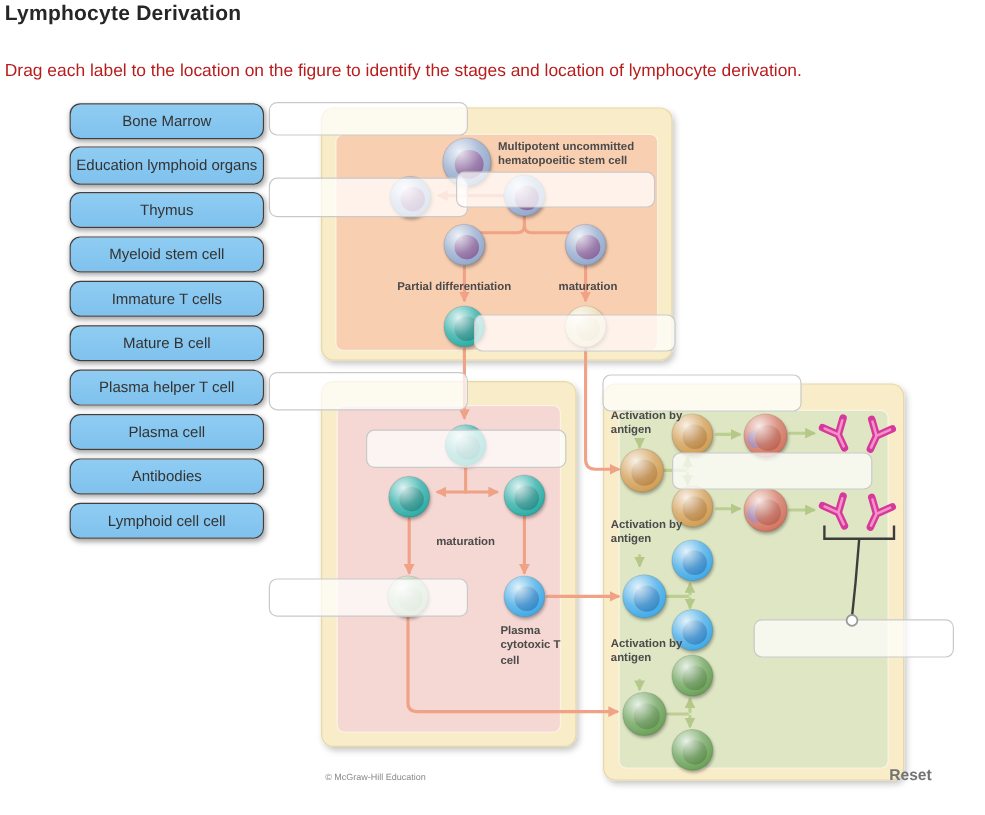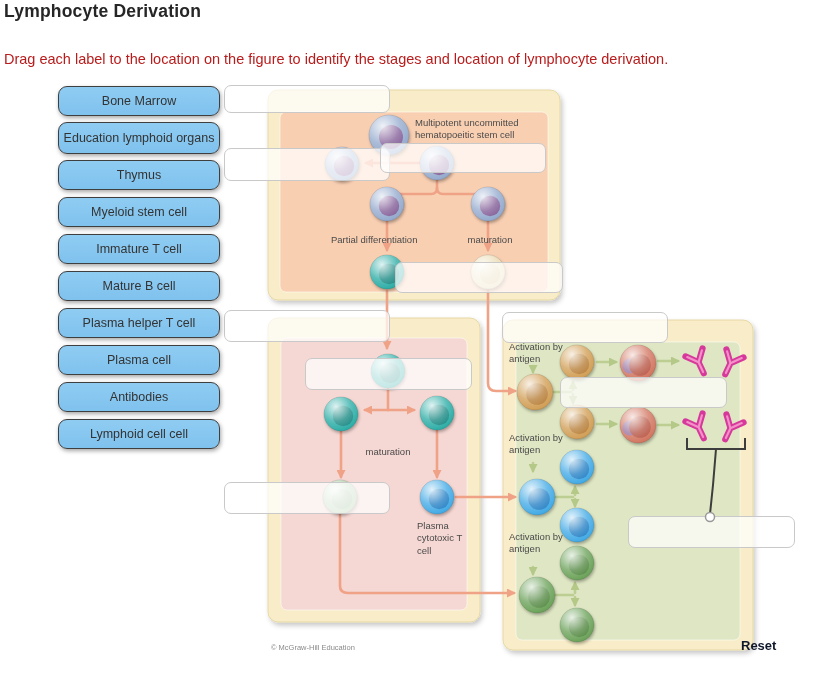--- a/index.html
+++ b/index.html
@@ -18,33 +18,33 @@
     position:absolute;left:18px;width:162px;height:30px;box-sizing:border-box;
     background:linear-gradient(180deg,var(--label-button-bg) 0%, var(--label-button-bg2) 100%);
     border:1px solid var(--label-button-border);border-radius:9px;
     box-shadow:1px 2px 4px rgba(0,0,0,.35);
     display:flex;align-items:center;justify-content:center;text-align:center;
     font-size:12.5px;color:#333;line-height:1.15;cursor:grab;z-index:5;margin-left:40px;
   }
   .fig-svg{position:absolute;left:0;top:0;z-index:1;}
   .fig-svg-top{position:absolute;left:0;top:0;z-index:4;pointer-events:none;}
   .fl{
-    position:absolute;z-index:2;font-size:9.5px;line-height:1.3;color:#4a4a4a;
+    position:absolute;z-index:2;font-size:9.5px;line-height:1.3;color:#4a4a4a;font-weight:bold;
   }
   .dz{
     position:absolute;z-index:3;box-sizing:border-box;
     background:rgba(255,255,255,.72);
     border:1px solid var(--drop-zone-border);border-radius:7px;
   }
   .copyright{
     position:absolute;left:271px;top:643px;font-size:7.5px;color:#8a8a8a;z-index:2;text-align:right;
   }
   .reset-btn{
     position:absolute;left:741px;top:638px;font-size:13px;font-weight:bold;
-    color:#0f172a;z-index:5;cursor:pointer;
+    color:#737373;z-index:5;cursor:pointer;
   }
   
   .boxOuter{fill:var(--box-cream);stroke:#e7d8a4;stroke-width:1;}
   .boxInner{stroke:rgba(255,255,255,.55);stroke-width:1;}
   .inOrange{fill:var(--box-orange);}
   .inPink{fill:var(--box-pink);}
   .inGreen{fill:var(--box-green);}
   .sA{stroke:var(--arrow-salmon);stroke-width:2.6;fill:none;stroke-linecap:round;}
   .gA{stroke:var(--arrow-green);stroke-width:2.6;fill:none;stroke-linecap:round;}
   .bracket{stroke:#3d3d3d;stroke-width:2;fill:none;}
@@ -52,21 +52,21 @@
 </head>
 <body>
 
 <div class="page-title">Lymphocyte Derivation</div>
 <div class="instruction">Drag each label to the location on the figure to identify the stages and location of lymphocyte derivation.</div>
 
 <div class="lbl" style="top:86px">Bone Marrow</div>
 <div class="lbl" style="top:122px;height:32px">Education lymphoid organs</div>
 <div class="lbl" style="top:160px">Thymus</div>
 <div class="lbl" style="top:197px">Myeloid stem cell</div>
-<div class="lbl" style="top:234px">Immature T cell</div>
+<div class="lbl" style="top:234px">Immature T cells</div>
 <div class="lbl" style="top:271px">Mature B cell</div>
 <div class="lbl" style="top:308px">Plasma helper T cell</div>
 <div class="lbl" style="top:345px">Plasma cell</div>
 <div class="lbl" style="top:382px">Antibodies</div>
 <div class="lbl" style="top:419px">Lymphoid cell cell</div>
 
 <svg id="fig" class="fig-svg" width="821" height="679" viewBox="0 0 821 679">
   <defs>
     <filter id="softsh" x="-20%" y="-20%" width="140%" height="140%">
       <feDropShadow dx="2" dy="3" stdDeviation="2.5" flood-color="#000" flood-opacity="0.22"></feDropShadow>

